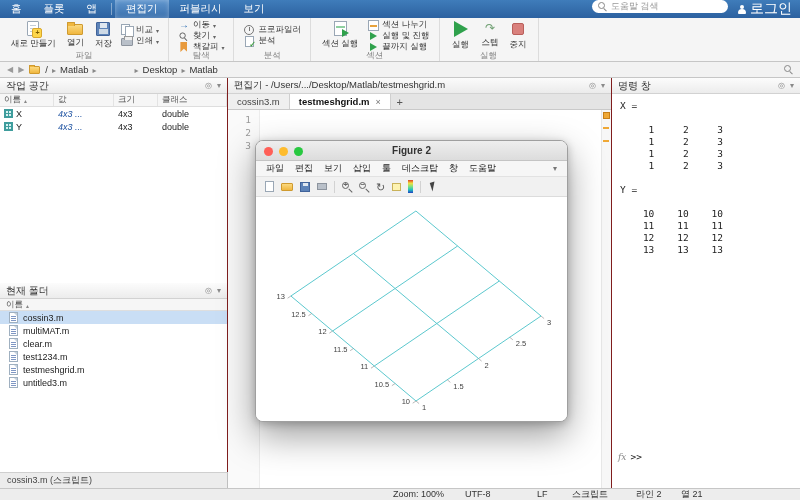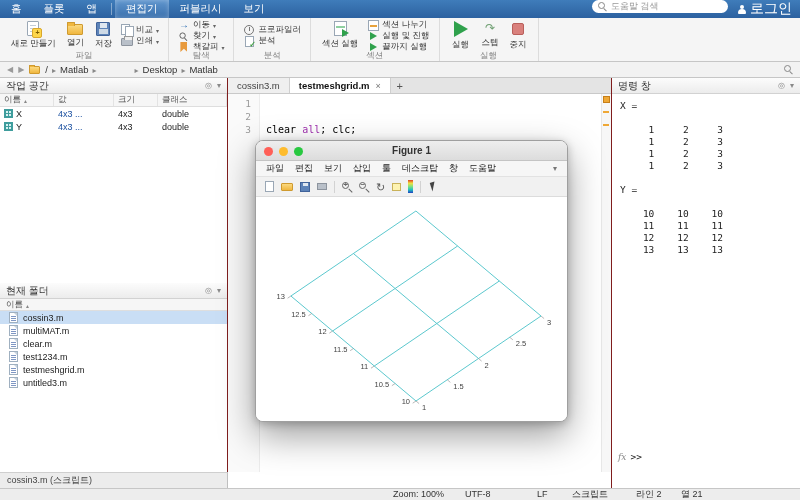--- a/index.html
+++ b/index.html
@@ -94,21 +94,21 @@
 .sortup::before{content:"▲";font-size:5px;color:#888;margin-left:2px}
 
 
 .ws{left:0;top:78px;width:228px;height:205px}
 .wcols,.wrow{display:grid;grid-template-columns:54px 60px 44px 1fr;height:13px;align-items:center}
 .wcols{background:#f6f6f6;border-bottom:1px solid #dedede;font-size:8.5px;color:#555}
 .wcols>div{padding:0 4px;border-right:1px solid #e3e3e3;height:100%;display:flex;align-items:center}
 .wrow{font-size:9px}
 .wrow>div{padding:0 4px;overflow:hidden;white-space:nowrap;display:flex;align-items:center;gap:3px}
 .gridicon{width:9px;height:9px;flex:none;border:1px solid #3f9d9d;background-color:#d8f2f2;background-image:linear-gradient(#3f9d9d 1px,transparent 1px),linear-gradient(90deg,#3f9d9d 1px,transparent 1px);background-size:3px 3px}
-.val{color:#1b50a0;}
+.val{color:#1b50a0;font-style:italic}
 
 
 .cf{left:0;top:283px;width:228px;height:189px}
 .cfcol{height:12px;background:#f6f6f6;border-bottom:1px solid #dedede;font-size:8.5px;color:#555;display:flex;align-items:center;padding:0 6px}
 .frow{height:13px;display:flex;align-items:center;gap:5px;padding:0 4px 0 9px;font-size:9px;color:#222}
 .frow.sel{background:#c9def5}
 .ficon{width:9px;height:11px;background:#fff;border:1px solid #9fb0c0;position:relative;flex:none}
 .ficon::before{content:"";position:absolute;right:0;top:0;border-left:3px solid transparent;border-top:3px solid #c6d2de}
 .ficon::after{content:"";position:absolute;left:1px;top:3px;width:5px;height:1px;background:#7f97c4;box-shadow:0 2px 0 #7f97c4,0 4px 0 #7f97c4}
 .cffoot{position:absolute;left:0;top:472px;width:228px;height:16px;background:#ececec;border-top:1px solid #cfcfcf;border-right:1px solid #bfbfbf;font-size:9px;color:#444;display:flex;align-items:center;padding:0 7px;z-index:2}
@@ -422,20 +422,27 @@
   <div class="frow">
       <span class="ficon"></span>
       <span>untitled3.m</span>
     </div>
 </div>
 <div class="cffoot">
   <span>cossin3.m (스크립트)</span>
 </div>
 
 <div class="panel editor">
+  <div class="etitle">
+    <span style="overflow:hidden;text-overflow:ellipsis;flex:1">편집기 - /Users/.../Desktop/Matlab/testmeshgrid.m</span>
+    <span class="picons">
+      <span class="picon-circ"></span>
+      <span class="picon-caret"></span>
+    </span>
+  </div>
   <div class="etabs">
     <div class="etab">
       <span>cossin3.m</span>
     </div>
     <div class="etab active">
       <span>testmeshgrid.m</span>
       <span class="eclose"></span>
     </div>
     <div class="etab-plus"></div>
   </div>
@@ -496,21 +503,21 @@
   <span class="st-col">열 21</span>
 </div>
 
 <div class="fig">
   <div class="ftitle">
     <div class="lights">
       <span class="light l-red"></span>
       <span class="light l-yel"></span>
       <span class="light l-grn"></span>
     </div>
-    <span>Figure 1</span>
+    <span>Figure 2</span>
   </div>
   <div class="fmenu">
     <span>파일</span>
     <span>편집</span>
     <span>보기</span>
     <span>삽입</span>
     <span>툴</span>
     <span>데스크탑</span>
     <span>창</span>
     <span>도움말</span>

